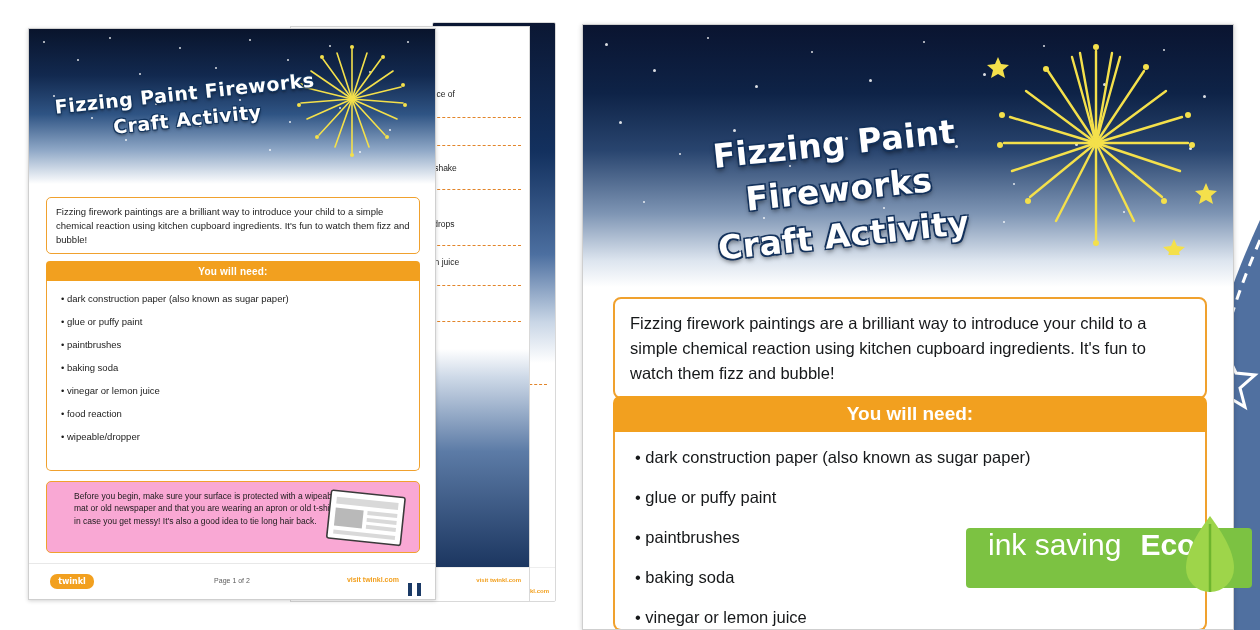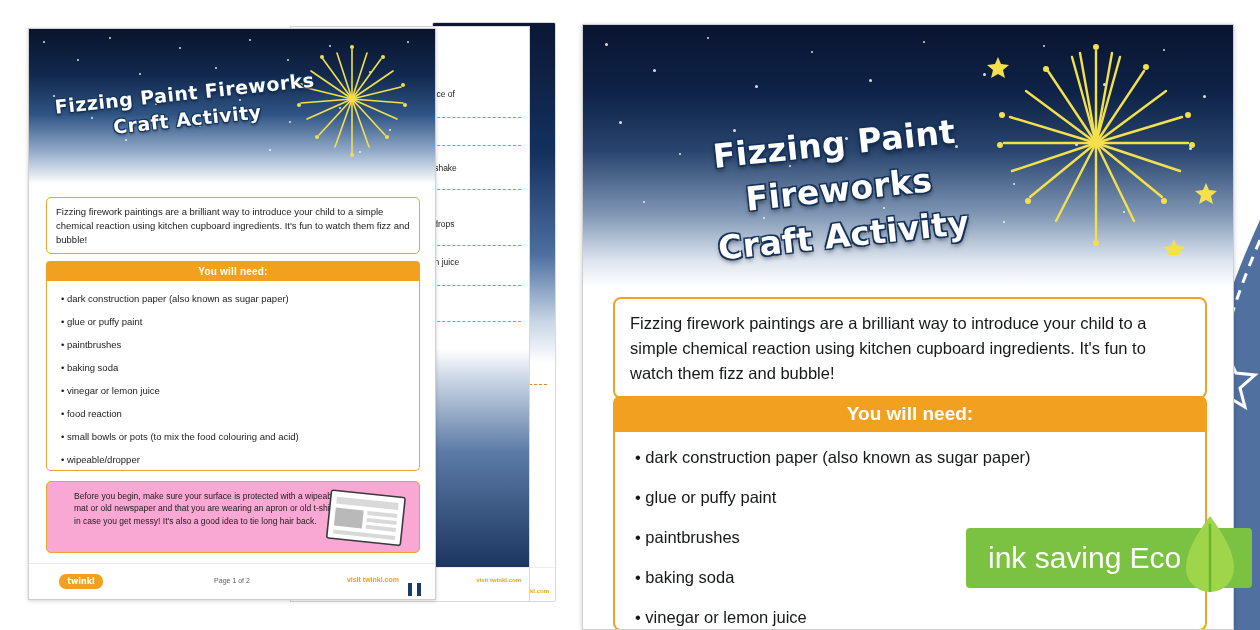--- a/index.html
+++ b/index.html
@@ -153,21 +153,21 @@
     width: 86px; height: 58px;
     transform: rotate(6deg);
   }
   .mini-footer {
     position: absolute;
     left: 0; right: 0; bottom: 0; height: 36px;
     border-top: 1px solid #e8e8e8;
     background: #fff;
   }
   .twinkl-logo {
-    position: absolute; left: 30px; top: 10px;
+    position: absolute; left: 21px; top: 10px;
     width: 44px; height: 15px;
     background: #f2a01f;
     border-radius: 7px;
     color: #fff; font-size: 8px; font-weight: bold;
     display: flex; align-items: center; justify-content: center;
     font-family: "DejaVu Sans", sans-serif;
   }
   .page-num {
     position: absolute; left: 0; right: 0; top: 13px;
     text-align: center; font-size: 7px; color: #5c5c5c;
@@ -280,27 +280,27 @@
     pointer-events: none;
   }
 
   
   .eco-badge {
     position: absolute;
     right: 8px; bottom: 42px;
     width: 286px; height: 60px;
     background: #7cc242;
     border-radius: 4px;
-    display: flex; align-items: center;
+    display: flex; align-items: flex-start;
     color: #ffffff;
     font-size: 30px;
     font-family: "Liberation Sans", sans-serif;
   }
   .eco-badge .t1 { padding-left: 22px; }
-  .eco-badge .t2 { padding-left: 8px; font-weight: normal; }
+  .eco-badge .t2 { padding-left: 19px; font-weight: bold; }
   .eco-leaf {
     position: absolute;
     right: 22px; bottom: 32px;
     width: 56px; height: 84px;
   }
 </style>
 </head>
 <body>
 
 <div class="stage">
@@ -405,21 +405,20 @@
 
       <div class="mini-need-bar">You will need:</div>
       <div class="mini-need-box">
         <ul style="margin:0;padding:0;">
           <li>• dark construction paper (also known as sugar paper)</li>
           <li>• glue or puffy paint</li>
           <li>• paintbrushes</li>
           <li>• baking soda</li>
           <li>• vinegar or lemon juice</li>
           <li>• food reaction</li>
-          <li>• small bowls or pots (to mix the food colouring and acid)</li>
           <li>• wipeable/dropper</li>
         </ul>
       </div>
 
       <div class="mini-note">
         <div class="txt">Before you begin, make sure your surface is protected with a wipeable mat or old newspaper and that you are wearing an apron or old t-shirt in case you get messy! It's also a good idea to tie long hair back.</div>
         <svg class="news" viewBox="0 0 86 58">
           <rect x="4" y="6" width="74" height="48" rx="2" fill="#ffffff" stroke="#3a3a3a" stroke-width="1.6"></rect>
           <rect x="10" y="12" width="62" height="7" fill="#d9d9d9"></rect>
           <rect x="10" y="23" width="28" height="18" fill="#b9b9b9"></rect>

